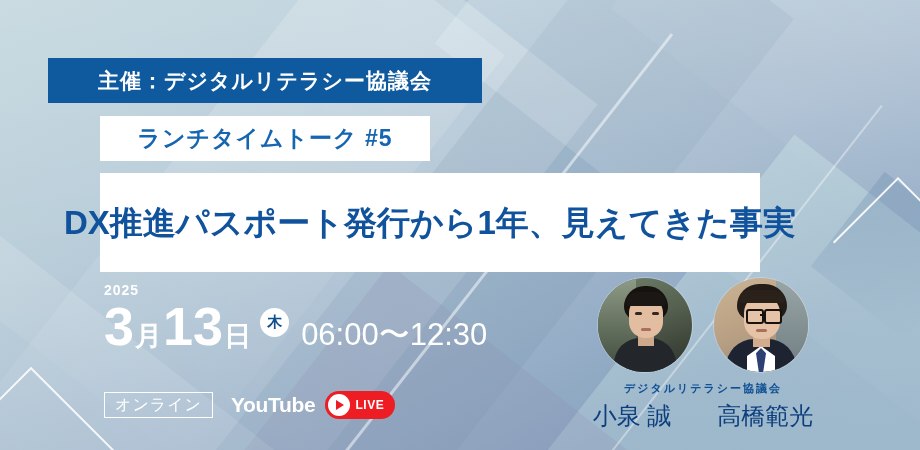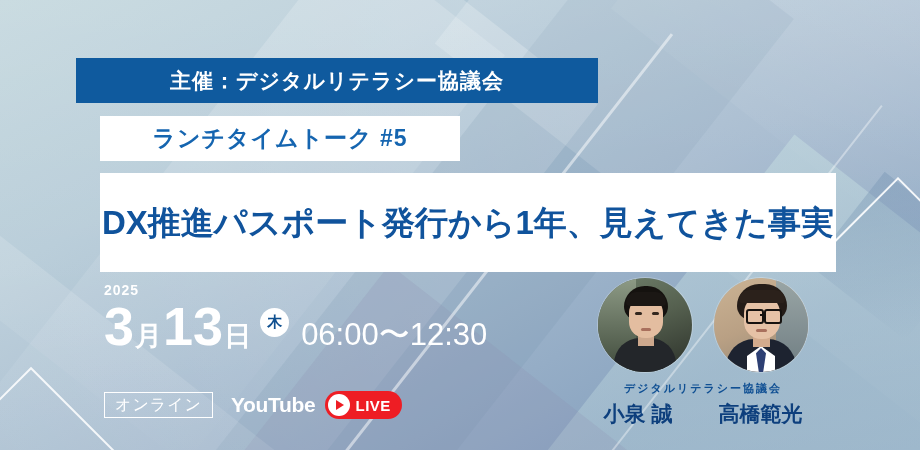--- a/index.html
+++ b/index.html
@@ -78,43 +78,43 @@
     transform:rotate(38deg);
   }
   .d13{ 
     left:700px;top:-250px;width:380px;height:420px;
     background:linear-gradient(160deg,rgba(255,255,255,.28),rgba(255,255,255,0));
     transform:rotate(38deg);
   }
 
   
   #host-bar{
-    position:absolute;left:48px;top:58px;width:522px;height:45px;
+    position:absolute;left:48px;top:58px;width:434px;height:45px;
     background:#0f5a9e;
-    display:flex;align-items:center;justify-content:center;margin-left:28px;
+    display:flex;align-items:center;justify-content:center;
   }
   #host-bar .txt{
     color:#ffffff;font-weight:bold;font-size:21px;letter-spacing:1px;
     white-space:nowrap;
   }
 
   
   #series-box{
-    position:absolute;left:100px;top:116px;width:360px;height:45px;
+    position:absolute;left:100px;top:116px;width:330px;height:45px;
     background:#ffffff;
     display:flex;align-items:center;justify-content:center;
   }
   #series-box .txt{
     color:#1565b0;font-weight:bold;font-size:23px;letter-spacing:1px;
     white-space:nowrap;
   }
 
   
   #title-box{
-    position:absolute;left:100px;top:173px;width:736px;height:99px;
+    position:absolute;left:100px;top:173px;width:660px;height:99px;
     background:#ffffff;
     display:flex;flex-direction:column;align-items:center;justify-content:center;
   }
   #title-main{
     color:#10539c;font-weight:bold;font-size:33px;letter-spacing:0px;
     white-space:nowrap;line-height:1.1;margin-top:2px;
   }
   #title-sub{
     color:#1063b0;font-weight:bold;font-size:17px;letter-spacing:0.2px;
     white-space:nowrap;margin-top:10px;
@@ -162,21 +162,21 @@
   }
   #play-circle{
     width:22px;height:22px;border-radius:50%;background:#ffffff;
     display:flex;align-items:center;justify-content:center;margin-right:5px;
   }
   #play-tri{
     width:0;height:0;border-left:8px solid #ee1d24;
     border-top:5px solid transparent;border-bottom:5px solid transparent;
     margin-left:2px;
   }
-  #live-text{color:#ffffff;font-size:15px;font-weight:bold;letter-spacing:.5px;}
+  #live-text{color:#ffffff;font-size:12px;font-weight:bold;letter-spacing:.5px;}
 
   
   #speakers{position:absolute;left:578px;top:278px;width:250px;}
   #photo-row{display:flex;justify-content:center;gap:22px;}
   .photo{
     width:94px;height:94px;border-radius:50%;overflow:hidden;position:relative;
     box-shadow:0 0 0 1px rgba(255,255,255,.25);
   }
   
   .p1{background:linear-gradient(160deg,#6f7f6a 0%,#55604f 45%,#2b3029 100%);}
@@ -219,21 +219,21 @@
   .p2 .tie{position:absolute;left:42px;bottom:0;width:10px;height:24px;
     background:#2d3f73;clip-path:polygon(50% 0,100% 22%,72% 100%,28% 100%,0 22%);}
 
   #org-name{
     text-align:center;color:#0f4f93;font-size:11px;font-weight:bold;
     letter-spacing:2px;margin-top:9px;
   }
   #names-row{
     display:flex;justify-content:center;gap:46px;margin-top:4px;
   }
-  .sp-name{color:#0d3f7d;font-size:21px;font-weight:bold;letter-spacing:0px;white-space:nowrap;}
+  .sp-name{color:#0d3f7d;font-size:24px;font-weight:normal;letter-spacing:0px;white-space:nowrap;}
 
   
   #badge{
     position:absolute;left:726px;top:20px;width:100px;height:100px;
     border-radius:50%;
     background:linear-gradient(180deg,#2a87c8 0%,#3ea3da 22%,#56bde6 55%,#2f8fd0 78%,#1c6fb0 100%);
     box-shadow:0 2px 5px rgba(30,60,90,.35);
     overflow:hidden;
   }
   #badge-band{

